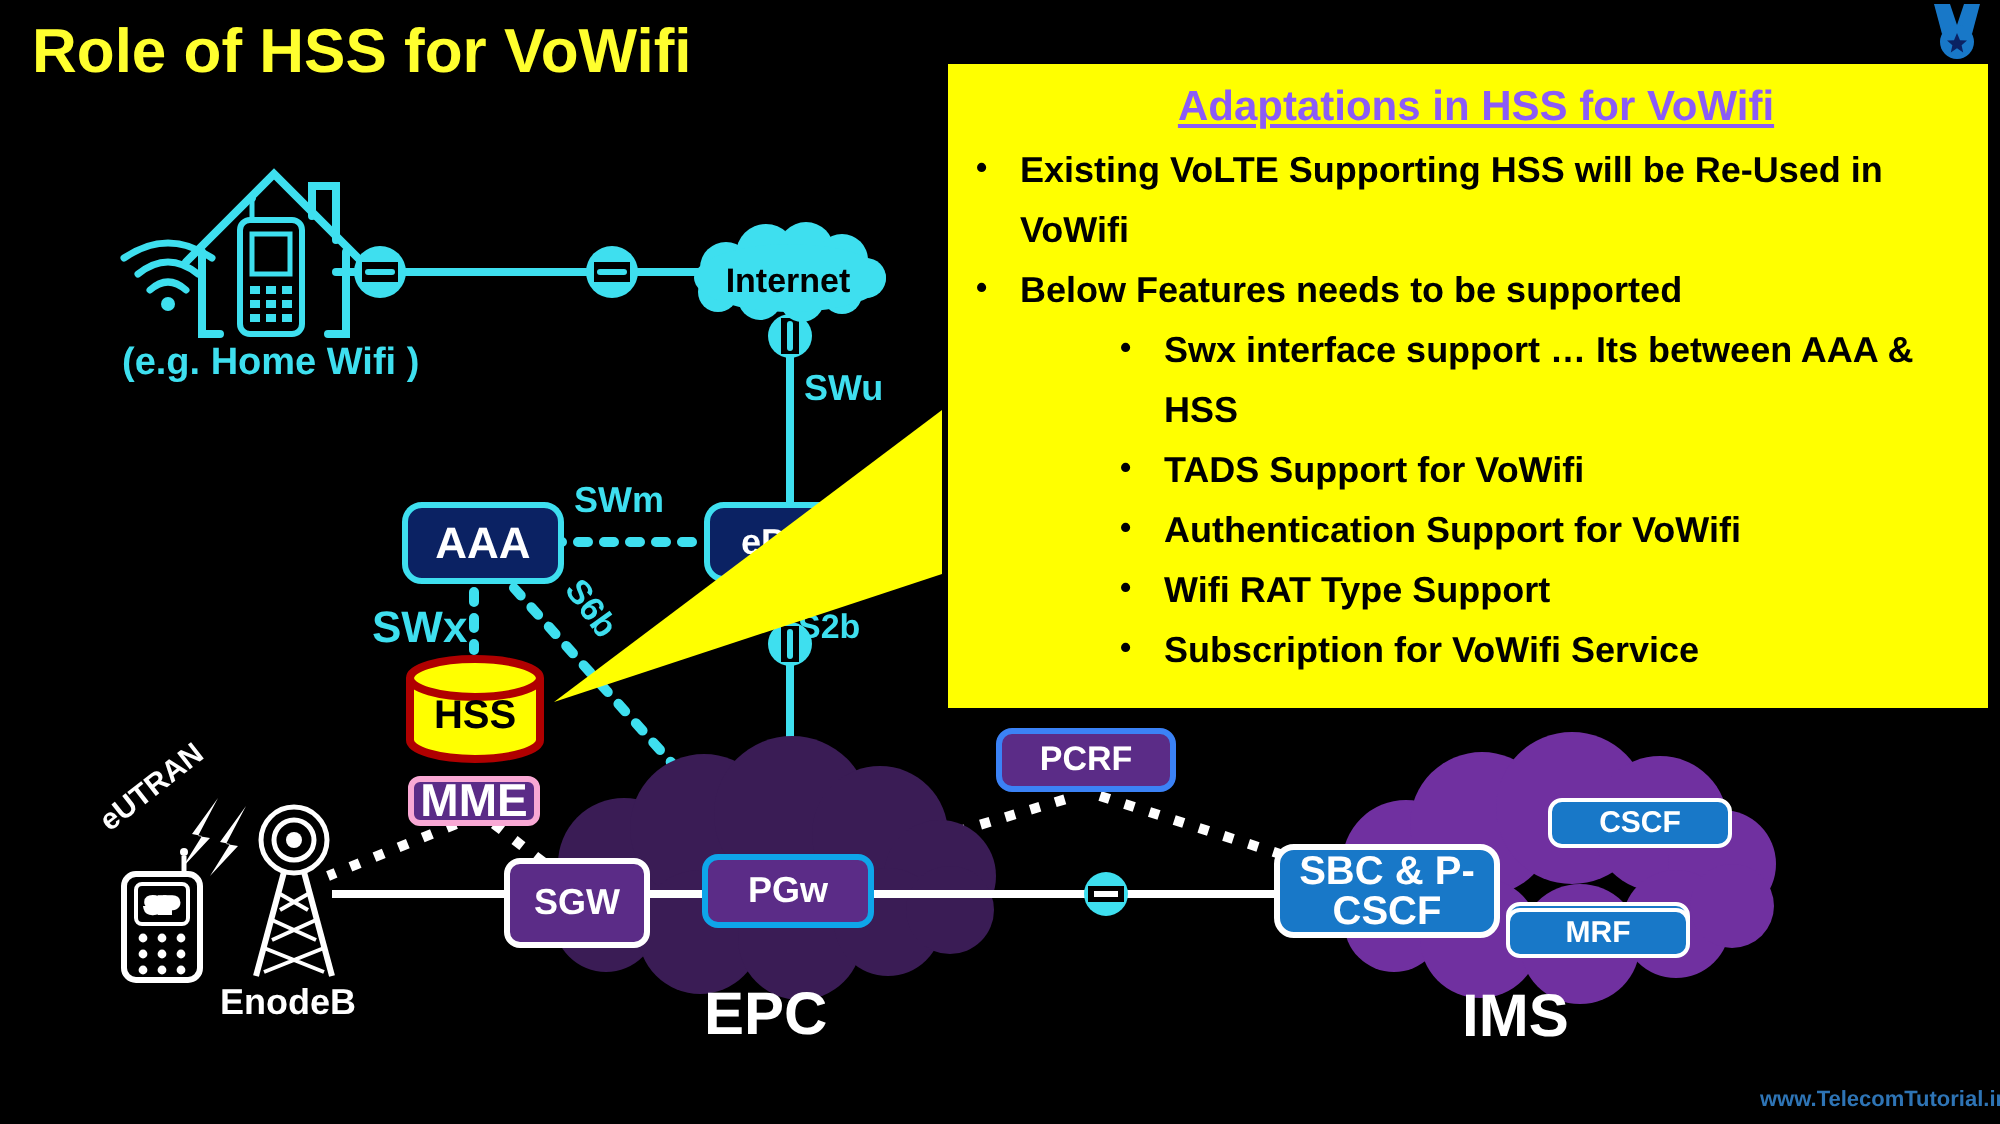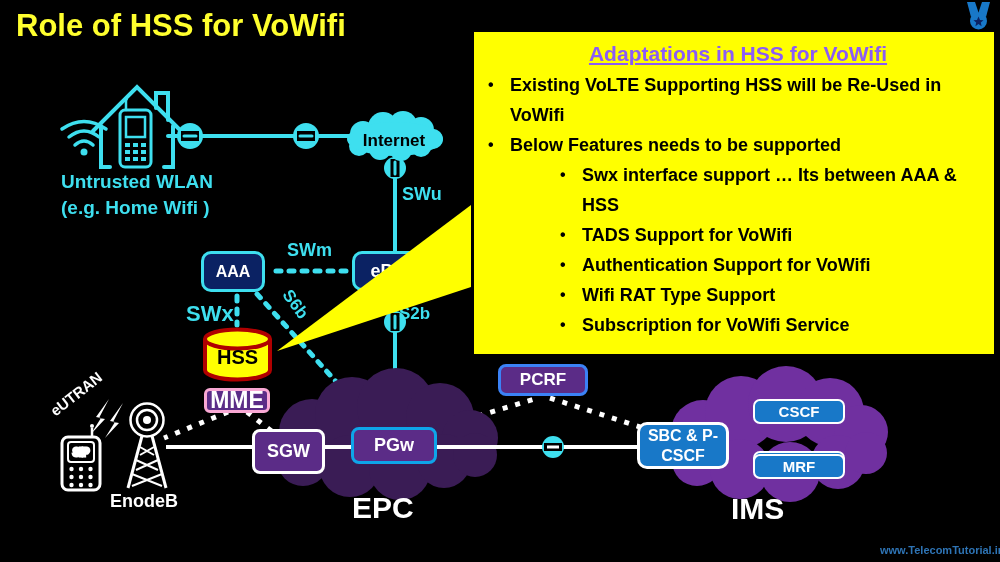--- a/index.html
+++ b/index.html
@@ -39,37 +39,37 @@
   .eutran{left:52px;top:404px;font-size:15px;transform:rotate(-38deg);transform-origin:left center;}
   .enodeb{left:110px;top:491px;font-size:18px;}
   .epc-label{left:352px;top:491px;font-size:30px;}
   .ims-label{left:731px;top:492px;font-size:30px;}
   .watermark{left:880px;top:544px;width:116px;font-size:11px;font-weight:bold;
     color:var(--wm);text-align:right;z-index:2;}
 
   
   .nbox{position:absolute;display:flex;align-items:center;justify-content:center;
     color:#fff;font-weight:bold;text-align:center;z-index:2;}
-  .aaa{left:201px;top:251px;width:64px;height:41px;background:var(--navy);
-    border:3.5px solid var(--cyan);border-radius:10px;font-size:16px;}
+  .aaa{left:201px;top:251px;width:81px;height:41px;background:var(--navy);
+    border:3.5px solid var(--cyan);border-radius:10px;font-size:22px;}
   .epdg{left:352px;top:251px;width:86px;height:40px;background:var(--navy);
     border:3.5px solid var(--cyan);border-radius:10px;font-size:18px;}
   .mme{left:204px;top:388px;width:66px;height:25px;background:var(--purple);
     border:3px solid #f9a8d4;border-radius:6px;font-size:23px;}
   .sgw{left:252px;top:429px;width:73px;height:45px;background:var(--purple);
     border:3px solid #fff;border-radius:8px;font-size:18px;}
   .pgw{left:351px;top:427px;width:86px;height:37px;background:var(--purple);
     border:3px solid #0ea5e9;border-radius:8px;font-size:18px;}
   .pcrf{left:498px;top:364px;width:90px;height:32px;background:var(--purple);
     border:3px solid #3b82f6;border-radius:8px;font-size:17px;}
-  .sbc{left:637px;top:422px;width:92px;height:47px;background:var(--blue);
-    border:3px solid #fff;border-radius:10px;font-size:16px;line-height:20px;padding:0 4px;}
+  .sbc{left:637px;top:422px;width:113px;height:47px;background:var(--blue);
+    border:3px solid #fff;border-radius:10px;font-size:20px;line-height:20px;padding:0 4px;}
   .imsbox{width:92px;height:25px;background:var(--blue);border:2.5px solid #fff;
     border-radius:7px;font-size:15px;z-index:2;}
-  .cscf{left:753px;top:399px;} .tas{left:753px;top:451px;padding-left:35px;} .mrf{left:753px;top:454px;}
+  .cscf{left:774px;top:399px;} .tas{left:753px;top:451px;padding-left:35px;} .mrf{left:753px;top:454px;}
 
   
   .callout{left:472px;top:30px;width:524px;height:326px;background:var(--yellow);
     border:2px solid #000;z-index:4;padding:6px 4px 0 12px;}
   .callout-title{text-align:center;font-size:21px;font-weight:bold;color:#8b5cf6;
     text-decoration:underline;line-height:32px;}
   .c-row{display:flex;color:#000;font-size:18px;font-weight:bold;line-height:30px;}
   .c-row .dot{width:22px;flex:none;font-size:16px;}
   .c-row.lvl1 .dot{margin-left:2px;}
   .c-row.lvl2 .dot{margin-left:74px;}
@@ -244,21 +244,20 @@
       <polygon points="967,2 975,2 979,14 971,17"></polygon>
       <polygon points="990,2 982,2 978,14 986,17"></polygon>
       <circle cx="978.5" cy="21" r="8.5"></circle>
       <polygon fill="var(--navy)" points="978.5,16.5 980,20.1 983.5,20.3 980.8,22.6 981.6,26.2 978.5,24.1 975.4,26.2 976.2,22.6 973.5,20.3 977,20.1"></polygon>
     </g>
   </svg>
 
   <div class="abs slide-title">Role of HSS for VoWifi</div>
 
   <div class="abs cy-label wlan-label">
-    <div>Untrusted WLAN</div>
     <div>(e.g. Home Wifi )</div>
   </div>
 
   <div class="abs cy-label swu">SWu</div>
   <div class="abs cy-label swm">SWm</div>
   <div class="abs cy-label swx">SWx</div>
   <div class="abs cy-label s6b">S6b</div>
   <div class="abs cy-label s2b">S2b</div>
 
   <div class="nbox aaa">AAA</div>

